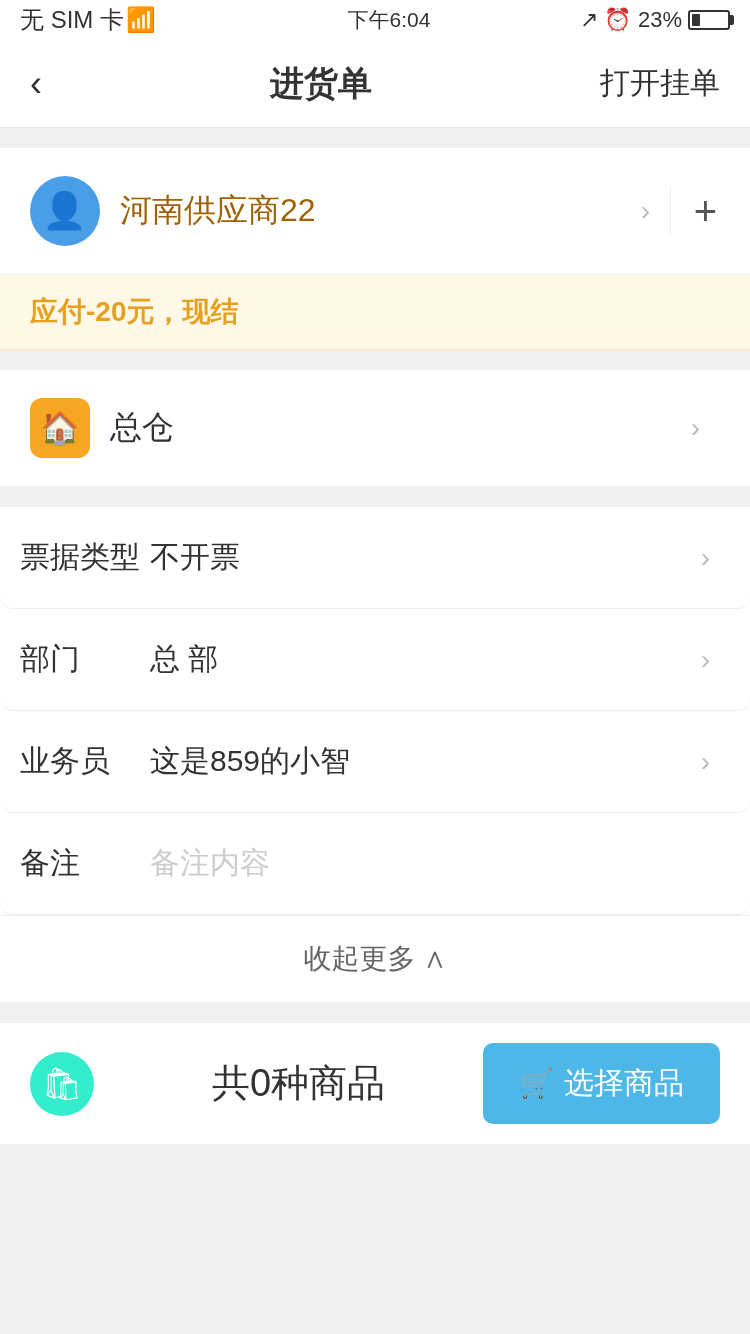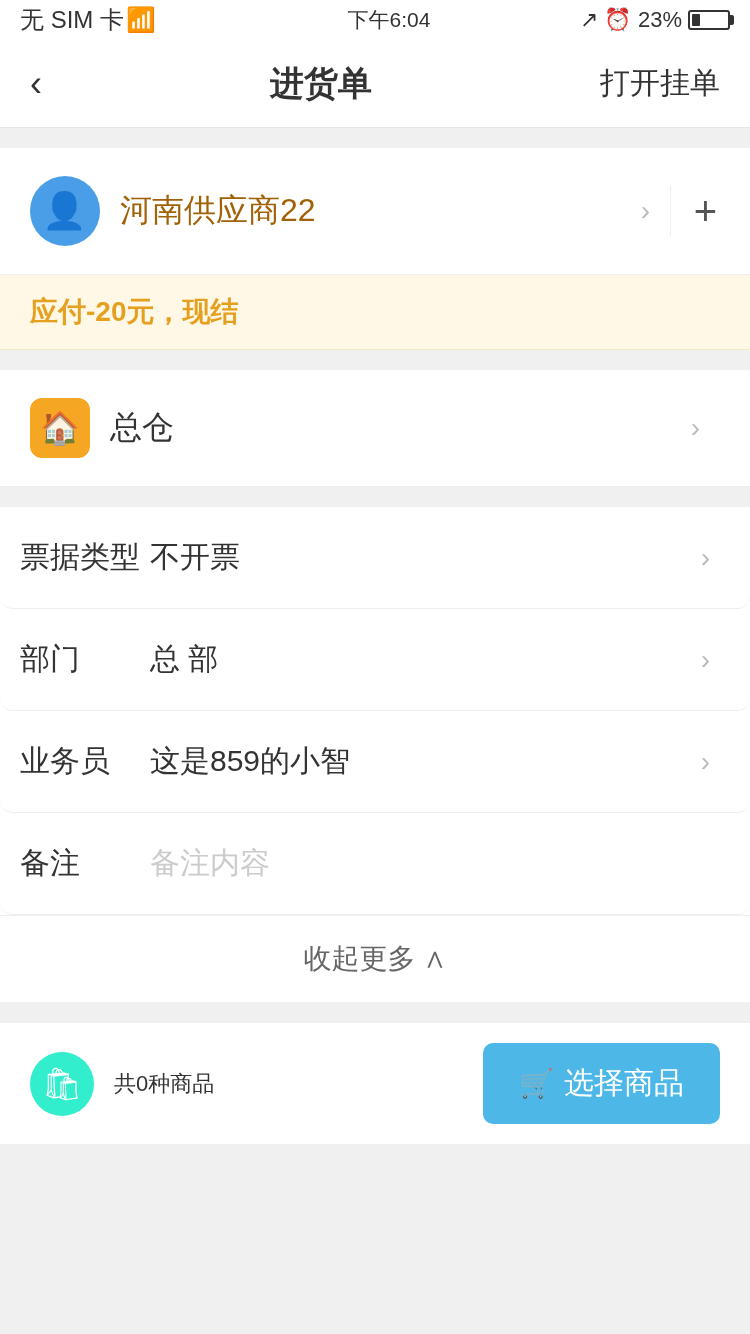--- a/index.html
+++ b/index.html
@@ -158,21 +158,21 @@
       align-items: center;
       background: #fff;
       padding: 20px 30px;
       border-top: 1px solid #eee;
     }
     .product-cart-icon {
       width: 64px; height: 64px; border-radius: 50%; background: #3ec;
       display: flex; align-items: center; justify-content: center;
       margin-right: 20px; flex-shrink: 0;
     }
-    .product-count { flex: 1; font-size: 22px; color: #333; }
+    .product-count { flex: 1; font-size: 38px; color: #333; text-align: center; }
     .select-btn {
       background: #4db8e8;
       color: #fff;
       border: none;
       border-radius: 10px;
       padding: 20px 36px;
       font-size: 30px;
       display: flex;
       align-items: center;
       gap: 10px;

